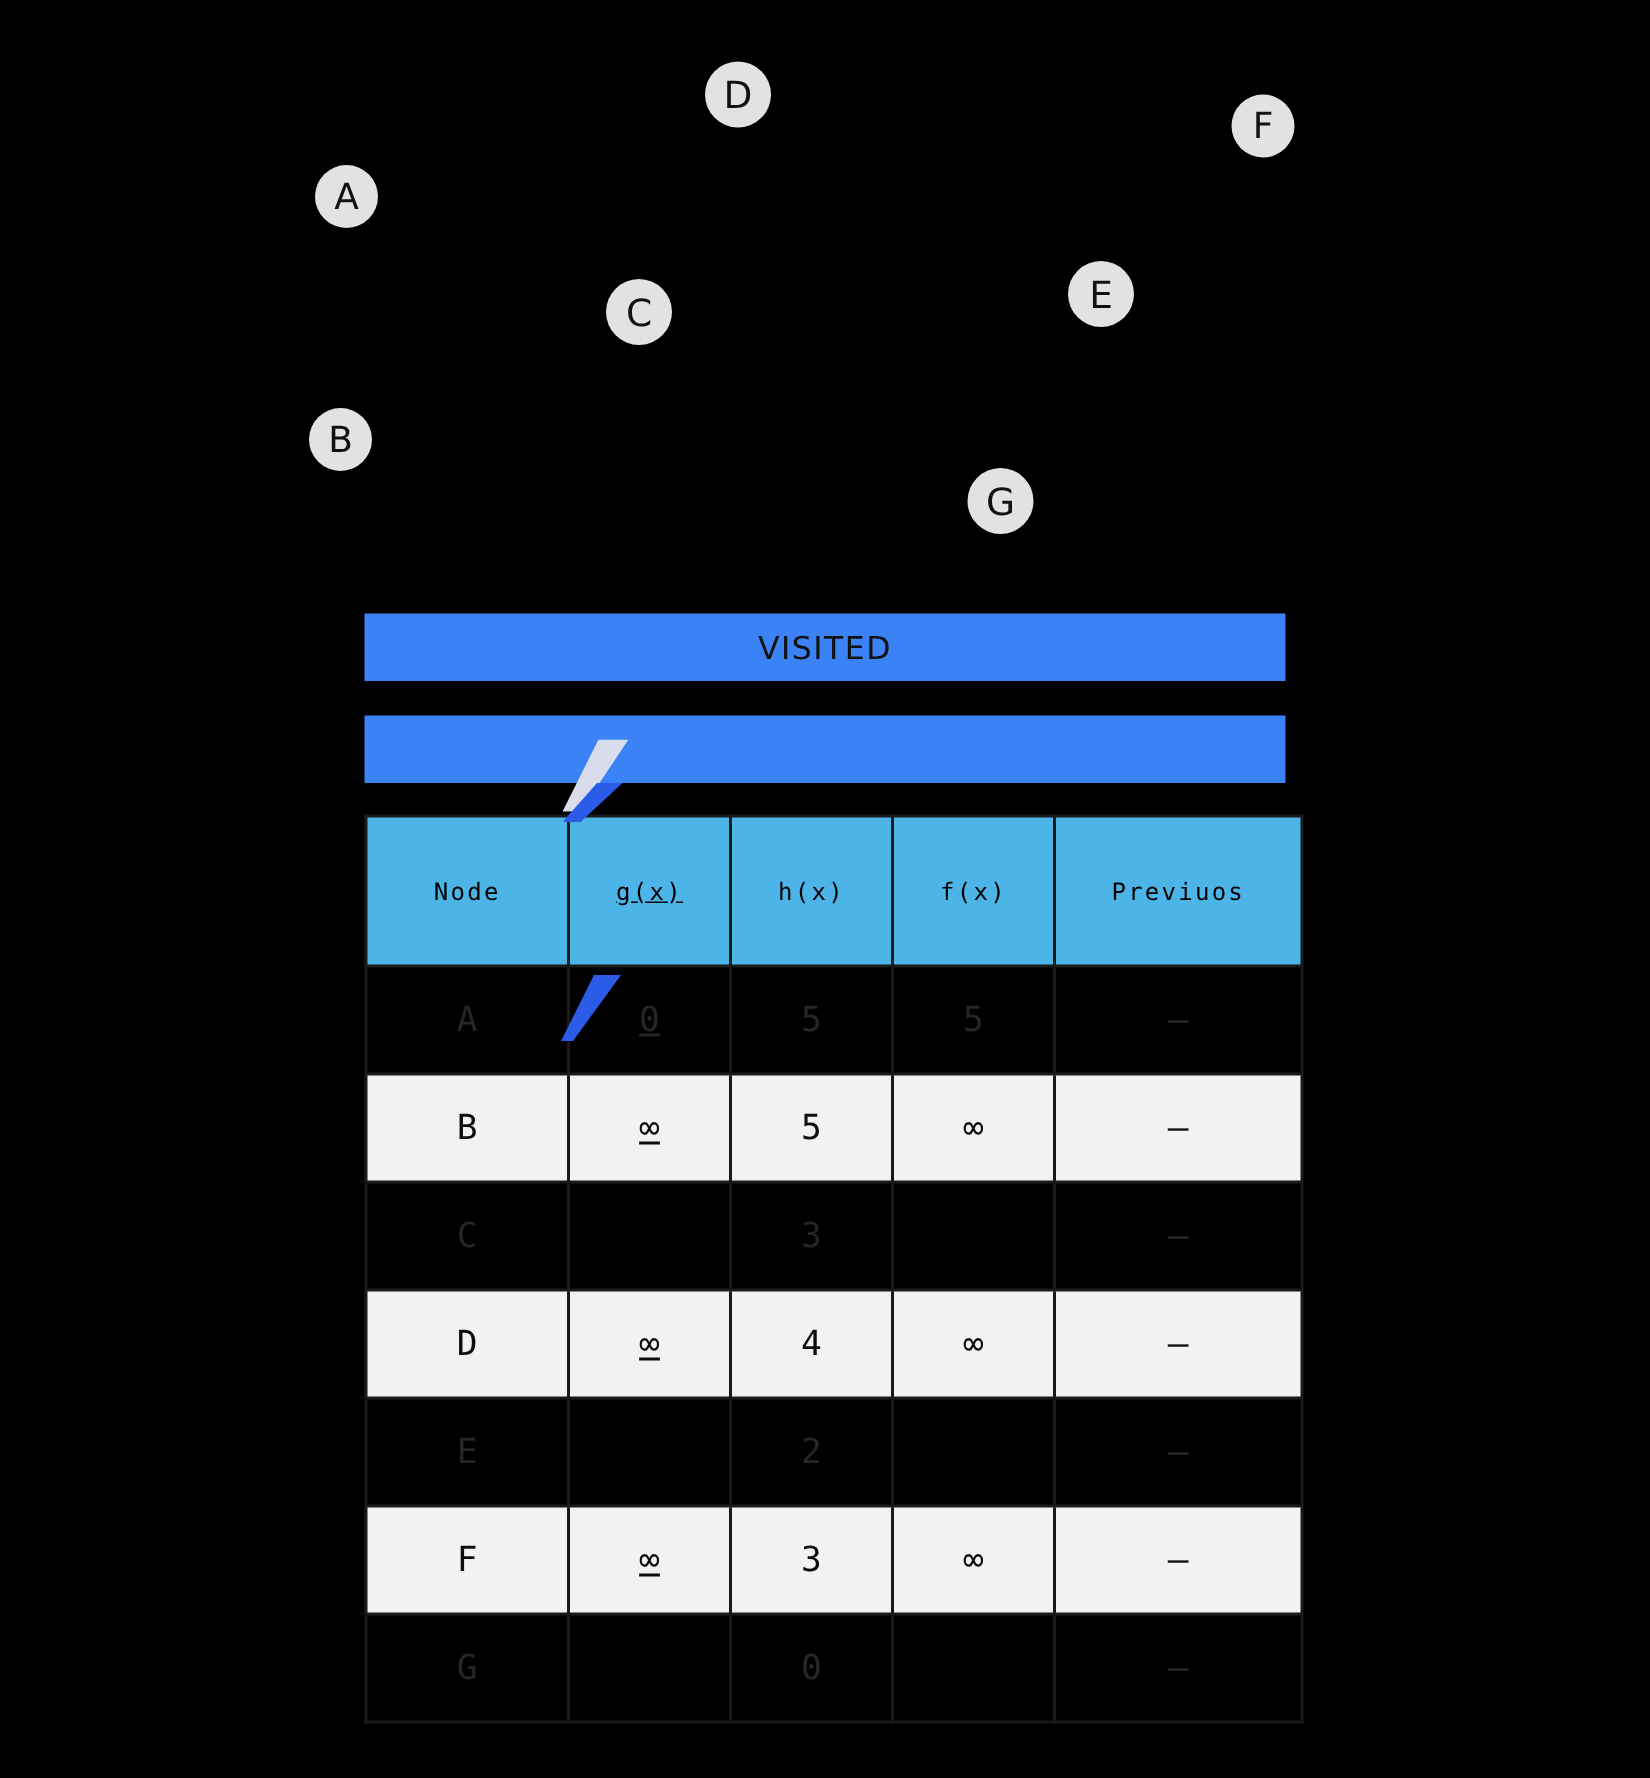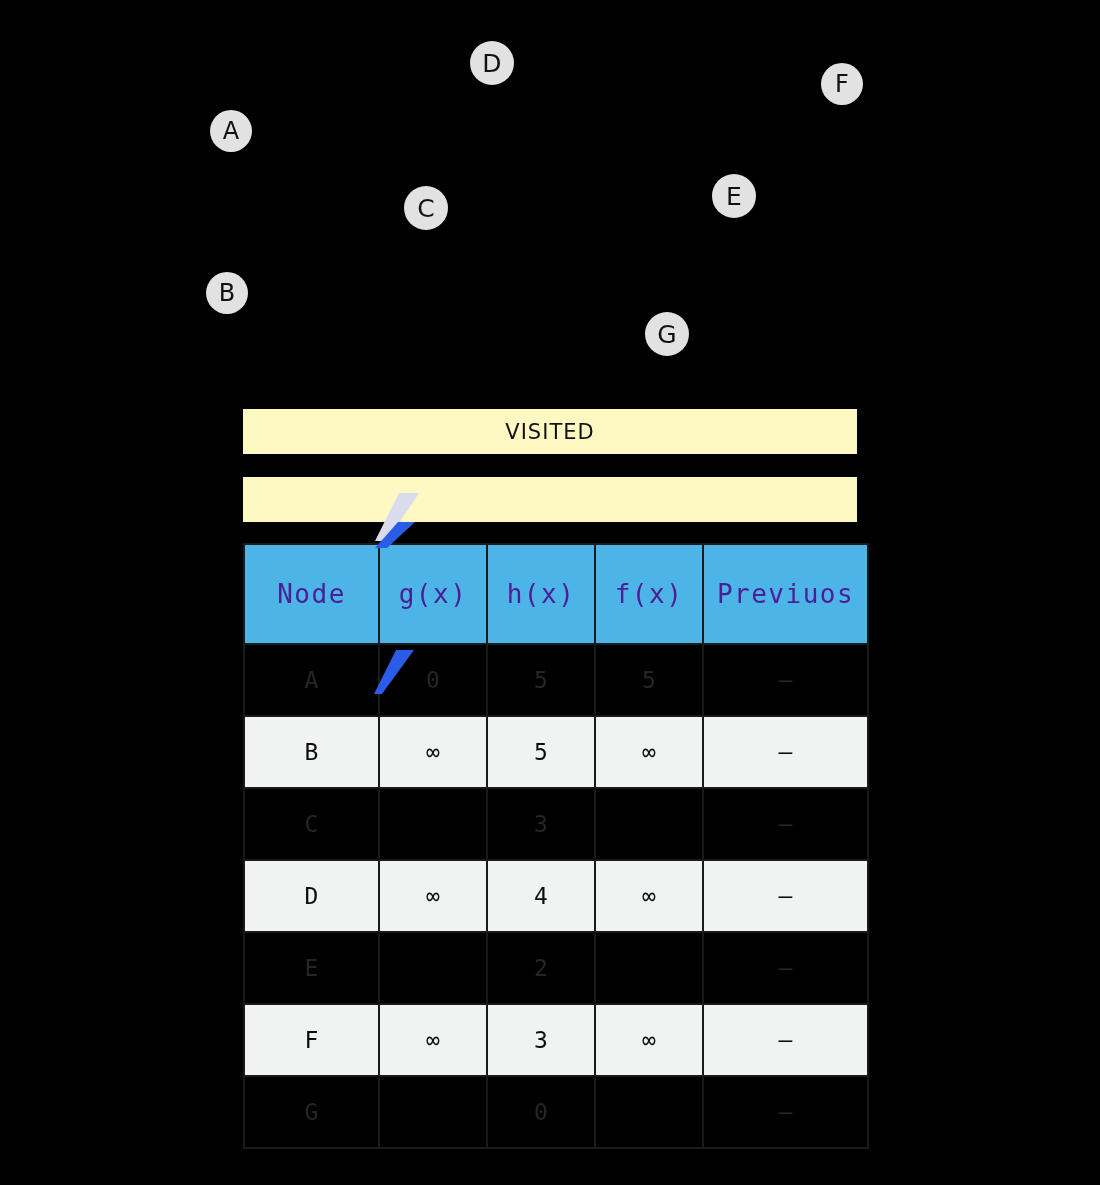--- a/index.html
+++ b/index.html
@@ -36,21 +36,21 @@
   }
 
   
   #panel {
     position: absolute;
     left: 243px;
     top: 409px;
     width: 614px;
   }
   .status-bar {
-    background: #fef9c3;
+    background: #3b82f6;
     height: 45px;
     box-sizing: border-box;
     display: flex;
     align-items: center;
     justify-content: center;
     color: #111111;
     font-size: 21px;
     letter-spacing: 1px;
     font-family: "DejaVu Sans", sans-serif;
   }
@@ -66,42 +66,42 @@
   }
   #astar-table th, #astar-table td {
     border: 2px solid #1a1a1a;
     text-align: center;
     vertical-align: middle;
     font-family: "DejaVu Sans Mono", monospace;
     padding: 0;
   }
   #astar-table thead th {
     background: #4db4e8;
-    color: #4c1d95;
+    color: #000000;
     height: 98px;
-    font-size: 26px;
+    font-size: 16px;
     font-weight: 400;
     letter-spacing: 1.5px;
   }
   #astar-table tbody td {
     height: 70px;
     font-size: 23px;
   }
   tr.row-dim td {
     background: #000000;
     color: #262626;
   }
   tr.row-lit td {
     background: #f1f2f2;
     color: #0d0d0d;
   }
 
   
   .col-node     { width: 133px; }
-  .col-g        { width: 106px; }
+  .col-g        { width: 106px; text-decoration: underline; }
   .col-h        { width: 106px; margin-left: 43px; }
   .col-f        { width: 106px; margin-top: 32px; }
   .col-prev     { width: 163px; }
 
   
   .cursor-pointer {
     position: absolute;
     pointer-events: none;
   }
   .cursor-pointer .blade {

